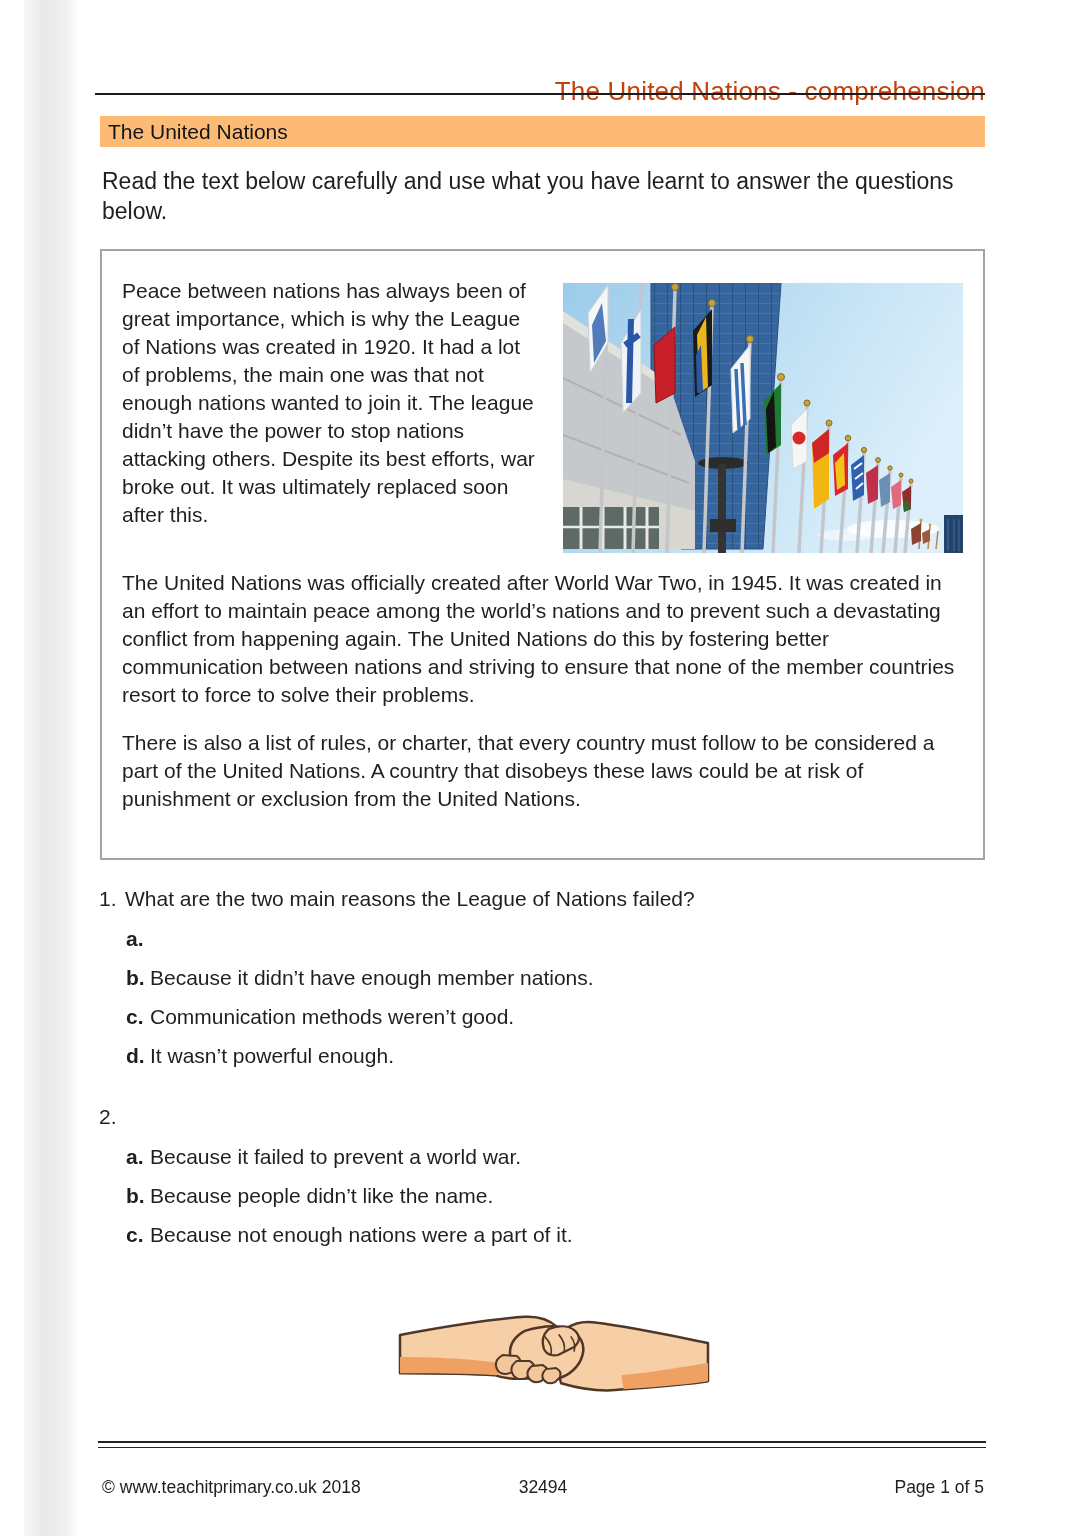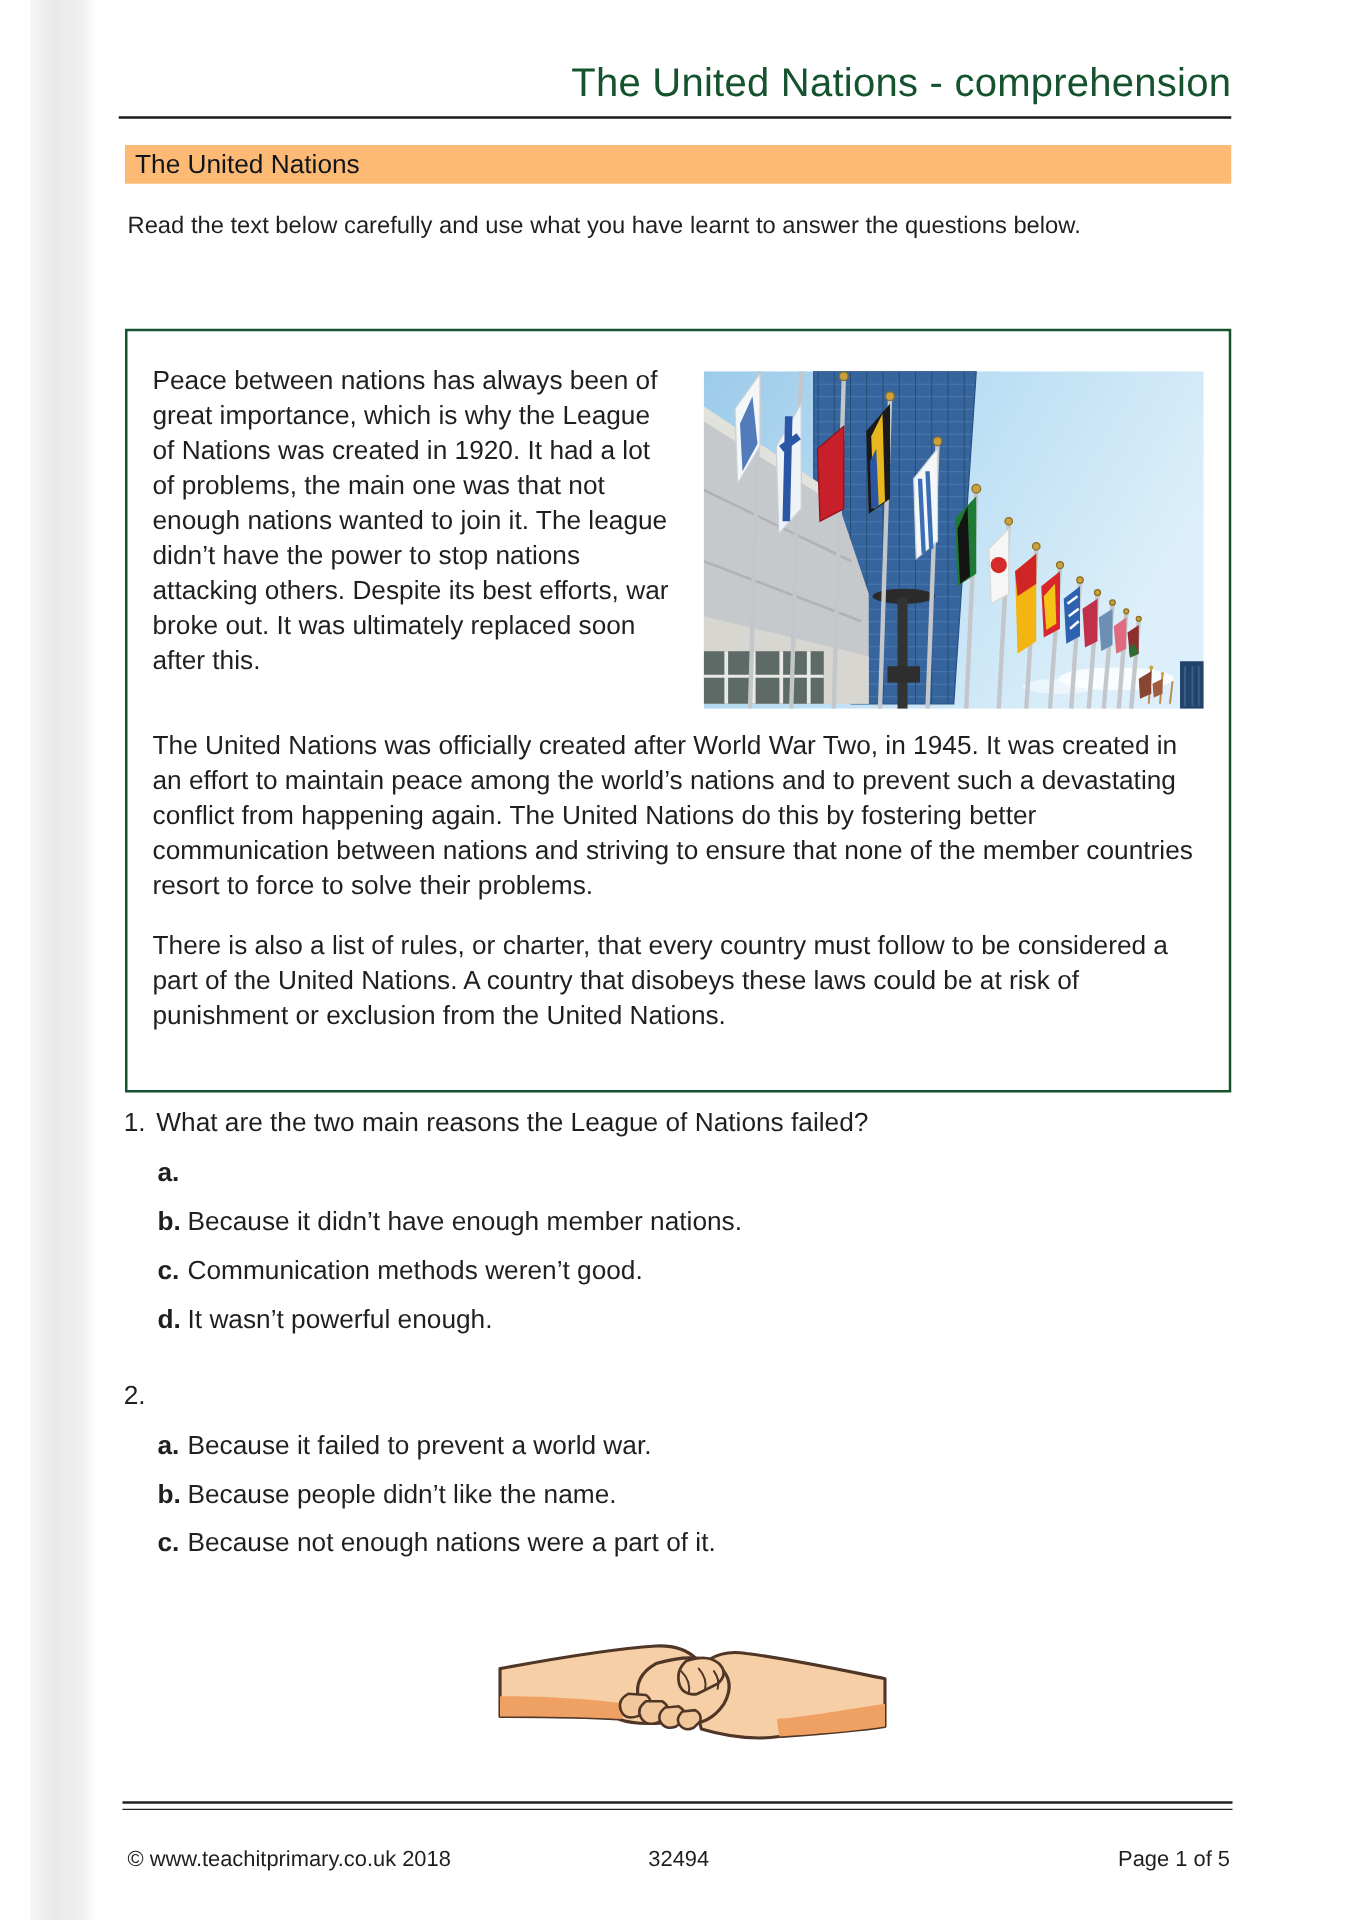--- a/index.html
+++ b/index.html
@@ -10,43 +10,43 @@
     font-family:"Liberation Sans", sans-serif;
     color:#1f1f1f;
     overflow:hidden;
   }
   .scan-strip{
     position:absolute;left:24px;top:0;width:54px;height:100%;
     background:linear-gradient(90deg,#f7f7f7 0%,#e9e9e9 35%,#efefef 75%,#ffffff 100%);
   }
   
   .header-title{
-    position:absolute;top:48px;right:101px;
-    font-size:32px;letter-spacing:0.2px;color:#14532d;
+    position:absolute;top:76px;right:101px;
+    font-size:26px;letter-spacing:0.2px;color:#c2410c;
   }
   .header-rule{
     position:absolute;top:93px;left:95px;width:890px;height:0;
     border-top:2.5px solid #1a1a1a;
   }
   
   .section-bar{
     position:absolute;top:116px;left:100px;width:885px;height:31px;
     background:#fdba74;
     font-size:21px;line-height:31px;padding-left:8px;box-sizing:border-box;
     color:#10151c;
   }
   .instructions{
     position:absolute;top:166px;left:102px;width:852px;
-    font-size:19px;line-height:30px;margin:0;
+    font-size:23px;line-height:30px;margin:0;
   }
   
   .passage-box{
-    position:absolute;top:263px;left:100px;width:885px;height:611px;
+    position:absolute;top:249px;left:100px;width:885px;height:611px;
     box-sizing:border-box;
-    border:2px solid #14532d;
+    border:2px solid #a3a3a3;
     background:#ffffff;
     padding:26px 20px 12px 20px;
   }
   .passage-box p{
     margin:0 0 20px 0;
     font-size:21px;line-height:28px;
   }
   .photo-wrap{
     float:right;
     width:400px;height:270px;

